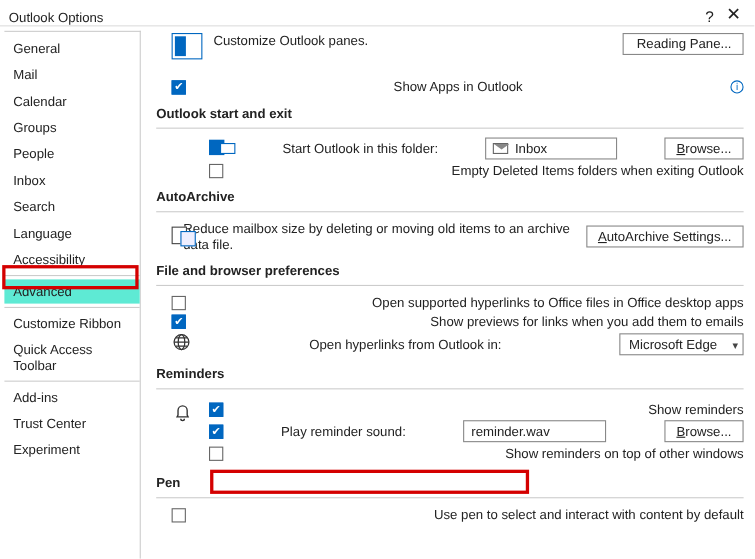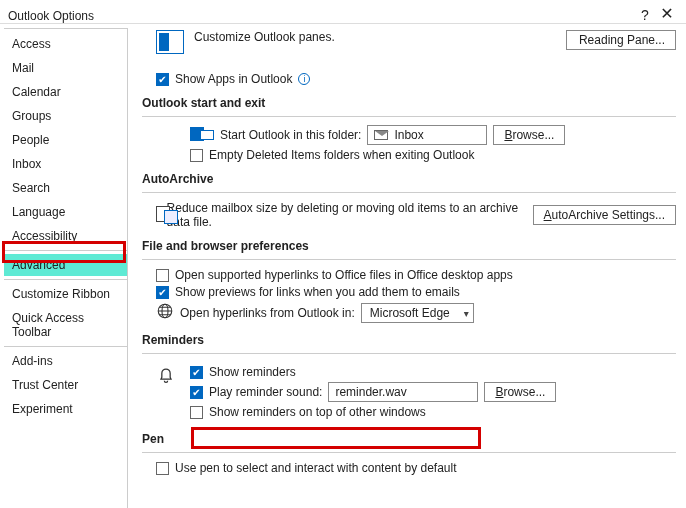--- a/index.html
+++ b/index.html
@@ -72,20 +72,21 @@
     border: none;
     border-top: 1px solid #ccc;
     margin: 4px 0 8px 0;
   }
   .row {
     display: flex;
     align-items: center;
     gap: 6px;
     margin: 3px 0 3px 0;
     padding-left: 14px;
+    justify-content: space-between;
   }
   .row.indented { padding-left: 48px; }
   .chk {
     width: 13px; height: 13px;
     border: 1px solid #666;
     display: inline-flex;
     align-items: center;
     justify-content: center;
     font-size: 11px;
     color: #0067c0;
@@ -185,21 +186,21 @@
 
 <div class="titlebar">
   <span class="title">Outlook Options</span>
   <span class="spacer"></span>
   <span class="ctl">?</span>
   <span class="ctl" style="font-size:16px;">✕</span>
 </div>
 
 <div class="body">
   <div class="sidebar">
-    <div class="nav-item">Access</div>
+    <div class="nav-item">General</div>
     <div class="nav-item">Mail</div>
     <div class="nav-item">Calendar</div>
     <div class="nav-item">Groups</div>
     <div class="nav-item">People</div>
     <div class="nav-item">Inbox</div>
     <div class="nav-item">Search</div>
     <div class="nav-item">Language</div>
     <div class="nav-item">Accessibility</div>
     <div class="nav-sep"></div>
     <div class="nav-item selected">Advanced</div>
@@ -292,21 +293,21 @@
           </svg>
       </span>
       <div style="flex:1;">
         <div class="row" style="padding-left:0;">
           <span class="chkblue"></span>
           <span>Show reminders</span>
         </div>
         <div class="row" style="padding-left:0;">
           <span class="chkblue"></span>
           <span>Play reminder sound:</span>
-          <span class="txtfield" style="width:150px;">
+          <span class="txtfield" style="width:130px;">
               <span>reminder.wav</span>
             </span>
           <span class="btn"><span class="u">B</span><span>rowse...</span></span>
         </div>
         <div class="row" style="padding-left:0;">
           <span class="chk"></span>
           <span>Show reminders on top of other windows</span>
         </div>
       </div>
     </div>

